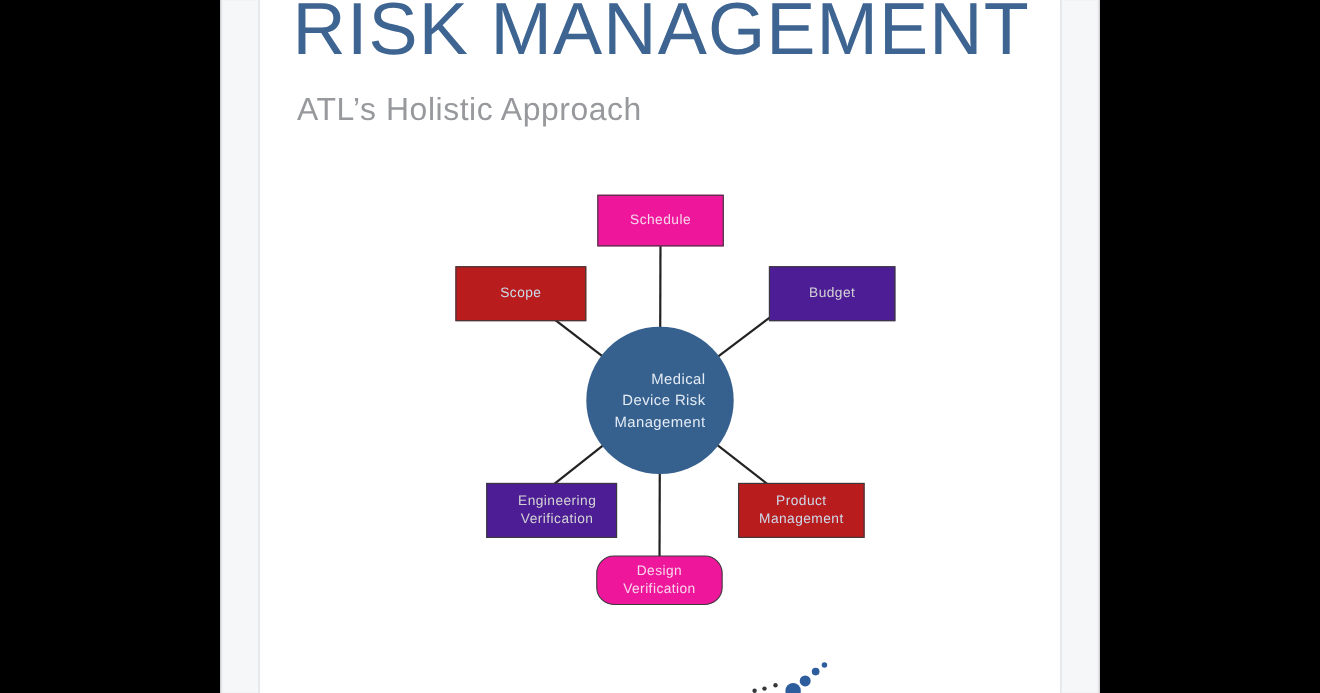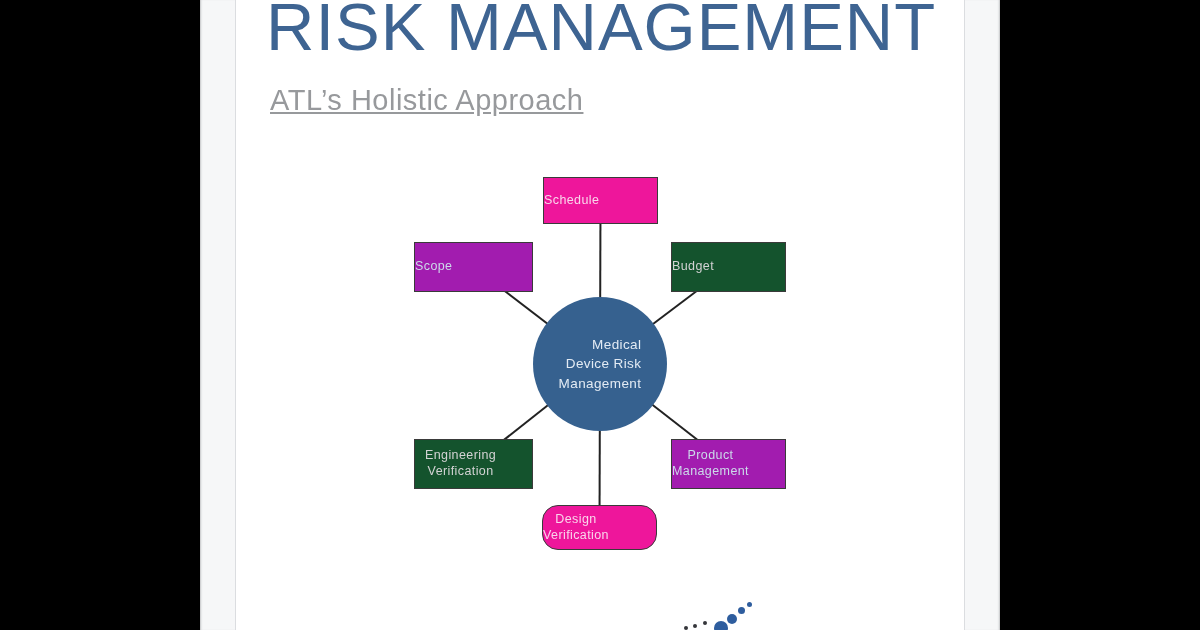--- a/index.html
+++ b/index.html
@@ -32,38 +32,37 @@
     letter-spacing: 1px;
     color: #3e6492;
     white-space: nowrap;
   }
   .page-subtitle {
     position: absolute; left: 70px; top: 84px;
     font-size: 29px; font-weight: 400;
     color: #97999c;
     letter-spacing: 0.5px;
     white-space: nowrap;
-    text-decoration: underline;
   }
 
   
   .diagram-svg { position: absolute; left: 0; top: 0; width: 800px; height: 630px; z-index: 1; }
   .connector { stroke: #222222; stroke-width: 2; }
 
   .node {
     position: absolute; z-index: 2;
-    display: flex; align-items: center; justify-content: flex-start;
+    display: flex; align-items: center; justify-content: center;
     text-align: center;
     font-size: 12.5px; letter-spacing: 0.4px; line-height: 1.25;
     white-space: pre-line;
     border: 1px solid #3a3a3a;
   }
   .node-pink { background: #ee169b; color: #f9d6eb; }
-  .node-blue { background: #a21caf; color: #ccdaea; }
-  .node-gray { background: #14532d; color: #d3d3d4; }
+  .node-blue { background: #b91c1c; color: #ccdaea; }
+  .node-gray { background: #4c1d95; color: #d3d3d4; margin-left: 28px; }
 
   .node-schedule               { left: 343px; top: 177px; width: 115px; height: 47px; }
   .node-scope                  { left: 214px; top: 242px; width: 119px; height: 50px; }
   .node-budget                 { left: 471px; top: 242px; width: 115px; height: 50px; }
   .node-engineering            { left: 214px; top: 439px; width: 119px; height: 50px; padding-left: 10px; }
   .node-product                { left: 471px; top: 439px; width: 115px; height: 50px; }
   .node-design                 { left: 342px; top: 505px; width: 115px; height: 45px; border-radius: 16px; }
 
   .hub {
     position: absolute; z-index: 2;

